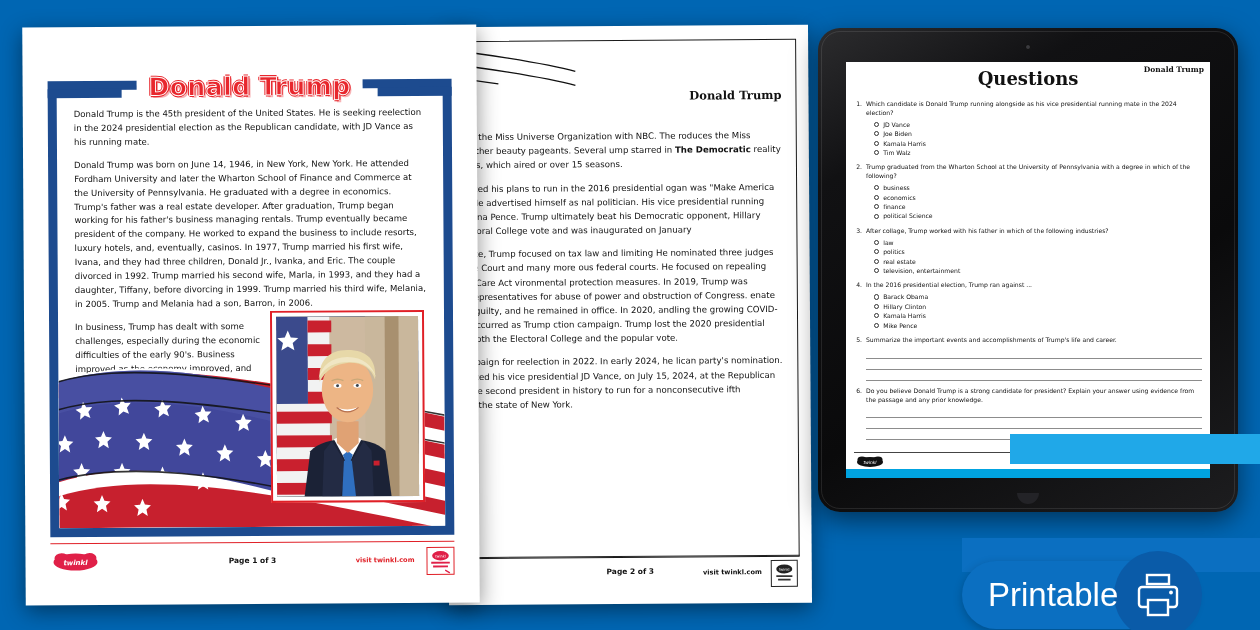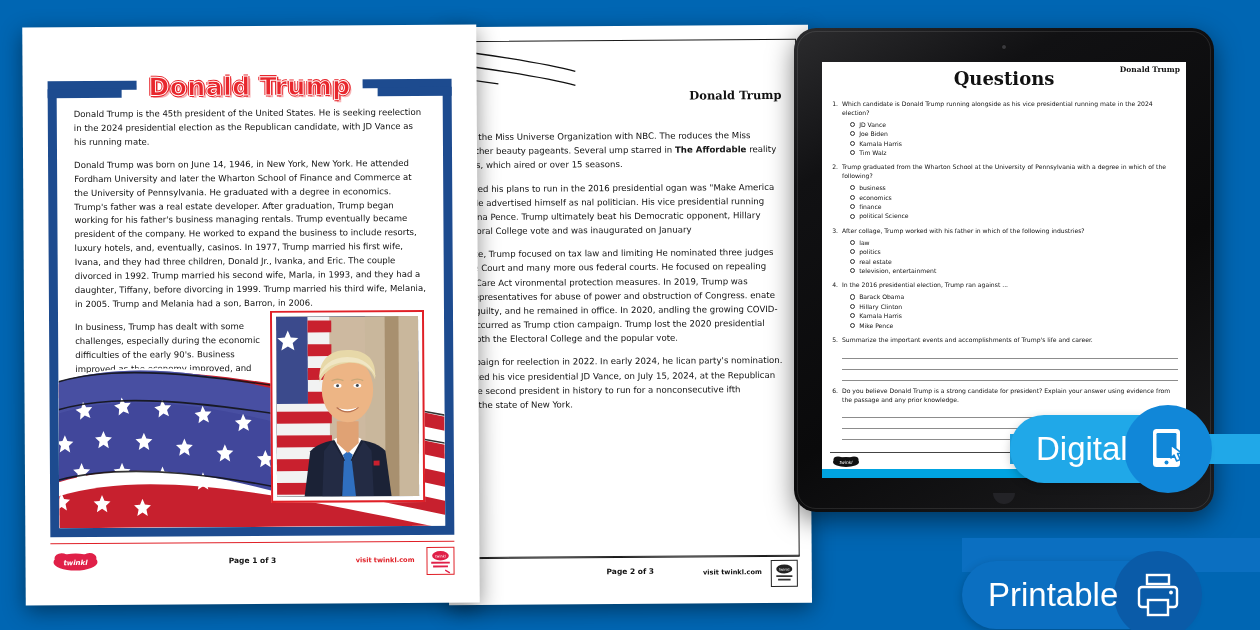--- a/index.html
+++ b/index.html
@@ -186,21 +186,21 @@
   .p1-stamp {
     position: absolute; right: 0px; top: 5px;
     width: 28px; height: 28px;
     border: 1.3px solid #e02027;
     background: #fff;
   }
 
   
   #tablet {
     position: absolute;
-    left: 794px; top: 28px;
+    left: 818px; top: 28px;
     width: 420px; height: 484px;
     border-radius: 22px;
     background: linear-gradient(150deg,#2c2c2e 0%,#111113 22%,#0a0a0b 60%,#1d1d1f 100%);
     box-shadow: 0 8px 26px rgba(0,0,0,0.5);
   }
   #tablet::after {
     content:""; position:absolute;
     left:3px; top:3px; right:3px; bottom:3px;
     border-radius: 19px;
     border: 1px solid rgba(255,255,255,0.10);
@@ -342,21 +342,21 @@
           <path d="M12 3 l2 5 5 .4 -3.6 3.5 1.1 5.1 -4.5-2.6 -4.5 2.6 1.1-5.1 -3.6-3.5 5-.4z"></path>
           <path d="M34 9 l2 5 5 .4 -3.6 3.5 1.1 5.1 -4.5-2.6 -4.5 2.6 1.1-5.1 -3.6-3.5 5-.4z"></path>
           <path d="M22 24 l2 5 5 .4 -3.6 3.5 1.1 5.1 -4.5-2.6 -4.5 2.6 1.1-5.1 -3.6-3.5 5-.4z"></path>
           <path d="M48 20 l1.6 4 4 .3 -2.9 2.8 .9 4.1 -3.6-2.1 -3.6 2.1 .9-4.1 -2.9-2.8 4-.3z"></path>
         </g>
       </svg>
 
       <div class="p2-head">Donald Trump</div>
 
       <div class="p2-body">
-        <p>. He purchased the Miss Universe Organization with NBC. The roduces the Miss Universe and other beauty pageants. Several ump starred in <b>The Affordable</b> reality television series, which aired or over 15 seasons.</p>
+        <p>. He purchased the Miss Universe Organization with NBC. The roduces the Miss Universe and other beauty pageants. Several ump starred in <b>The Democratic</b> reality television series, which aired or over 15 seasons.</p>
         <p>Trump announced his plans to run in the 2016 presidential ogan was "Make America Great Again." He advertised himself as nal politician. His vice presidential running mate was Indiana Pence. Trump ultimately beat his Democratic opponent, Hillary nning the Electoral College vote and was inaugurated on January</p>
         <p>election to office, Trump focused on tax law and limiting He nominated three judges to the Supreme Court and many more ous federal courts. He focused on repealing the Affordable Care Act vironmental protection measures. In 2019, Trump was impeached f Representatives for abuse of power and obstruction of Congress. enate found him not guilty, and he remained in office. In 2020, andling the growing COVID-19 pandemic occurred as Trump ction campaign. Trump lost the 2020 presidential election to Joe oth the Electoral College and the popular vote.</p>
         <p>began his campaign for reelection in 2022. In early 2024, he lican party's nomination. Trump announced his vice presidential JD Vance, on July 15, 2024, at the Republican National e is the second president in history to run for a nonconsecutive ifth president from the state of New York.</p>
       </div>
     </div>
 
     <div class="p2-footer">
       <div class="p2-pagenum">Page 2 of 3</div>
       <div class="p2-visit">visit twinkl.com</div>
       <div class="p2-stamp">
@@ -679,31 +679,20 @@
           <text x="14" y="8" font-size="4.4" fill="#fff" text-anchor="middle" font-family="DejaVu Sans, sans-serif" font-style="italic">twinkl</text>
         </svg>
         <div class="scr-bluebar"></div>
       </div>
     </div>
   </div>
 
   <div class="badge-flash"></div>
   <div class="badge-flash2"></div>
 
-  <div class="badge" id="badge-digital">
-    <span class="badge-label">Digital</span>
-    <span class="circ">
-      <svg width="52" height="52" viewBox="0 0 52 52">
-        <rect x="11" y="6" width="27" height="38" rx="3.5" fill="#ffffff"></rect>
-        <rect x="14.5" y="10" width="20" height="25" rx="1.2" fill="#1187d8"></rect>
-        <circle cx="24.5" cy="39.5" r="2" fill="#1187d8"></circle>
-        <path d="M29 22 l0 13 3-3 2.6 6 3.6-1.6 -2.6-5.8 4.2-.4z" fill="#ffffff" stroke="#1187d8" stroke-width="1.6" stroke-linejoin="round"></path>
-      </svg>
-    </span>
-  </div>
 
   <div class="badge" id="badge-printable">
     <span class="badge-label">Printable</span>
     <span class="circ">
       <svg width="54" height="54" viewBox="0 0 54 54">
         <rect x="16" y="7" width="22" height="9" fill="none" stroke="#ffffff" stroke-width="2.4"></rect>
         <path d="M11 19 h32 a3 3 0 0 1 3 3 v14 a3 3 0 0 1 -3 3 h-32 a3 3 0 0 1 -3 -3 v-14 a3 3 0 0 1 3 -3z" fill="none" stroke="#ffffff" stroke-width="2.4"></path>
         <circle cx="40" cy="24.5" r="1.9" fill="#ffffff"></circle>
         <rect x="17" y="32" width="20" height="15" fill="#0a5ba8" stroke="#ffffff" stroke-width="2.4"></rect>
       </svg>

